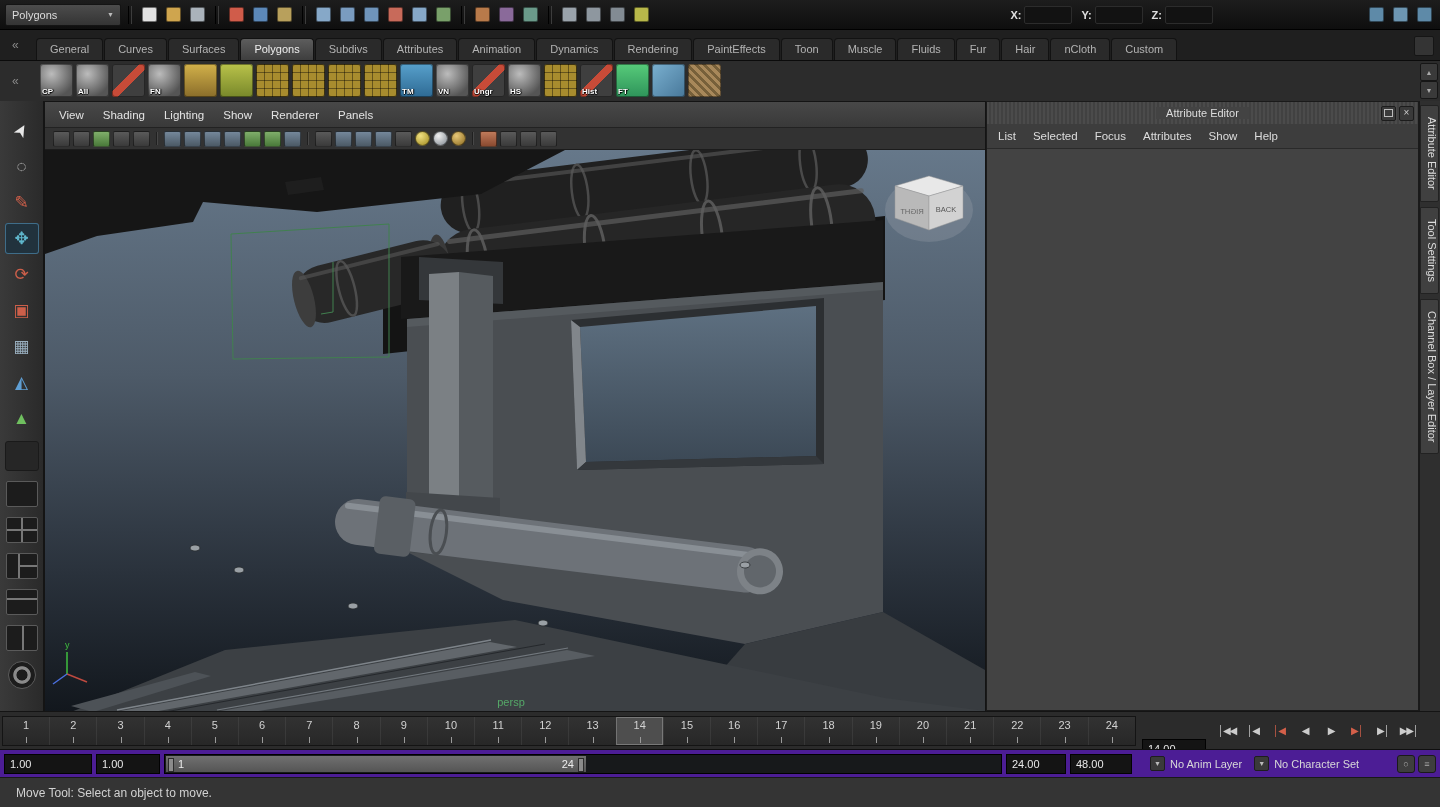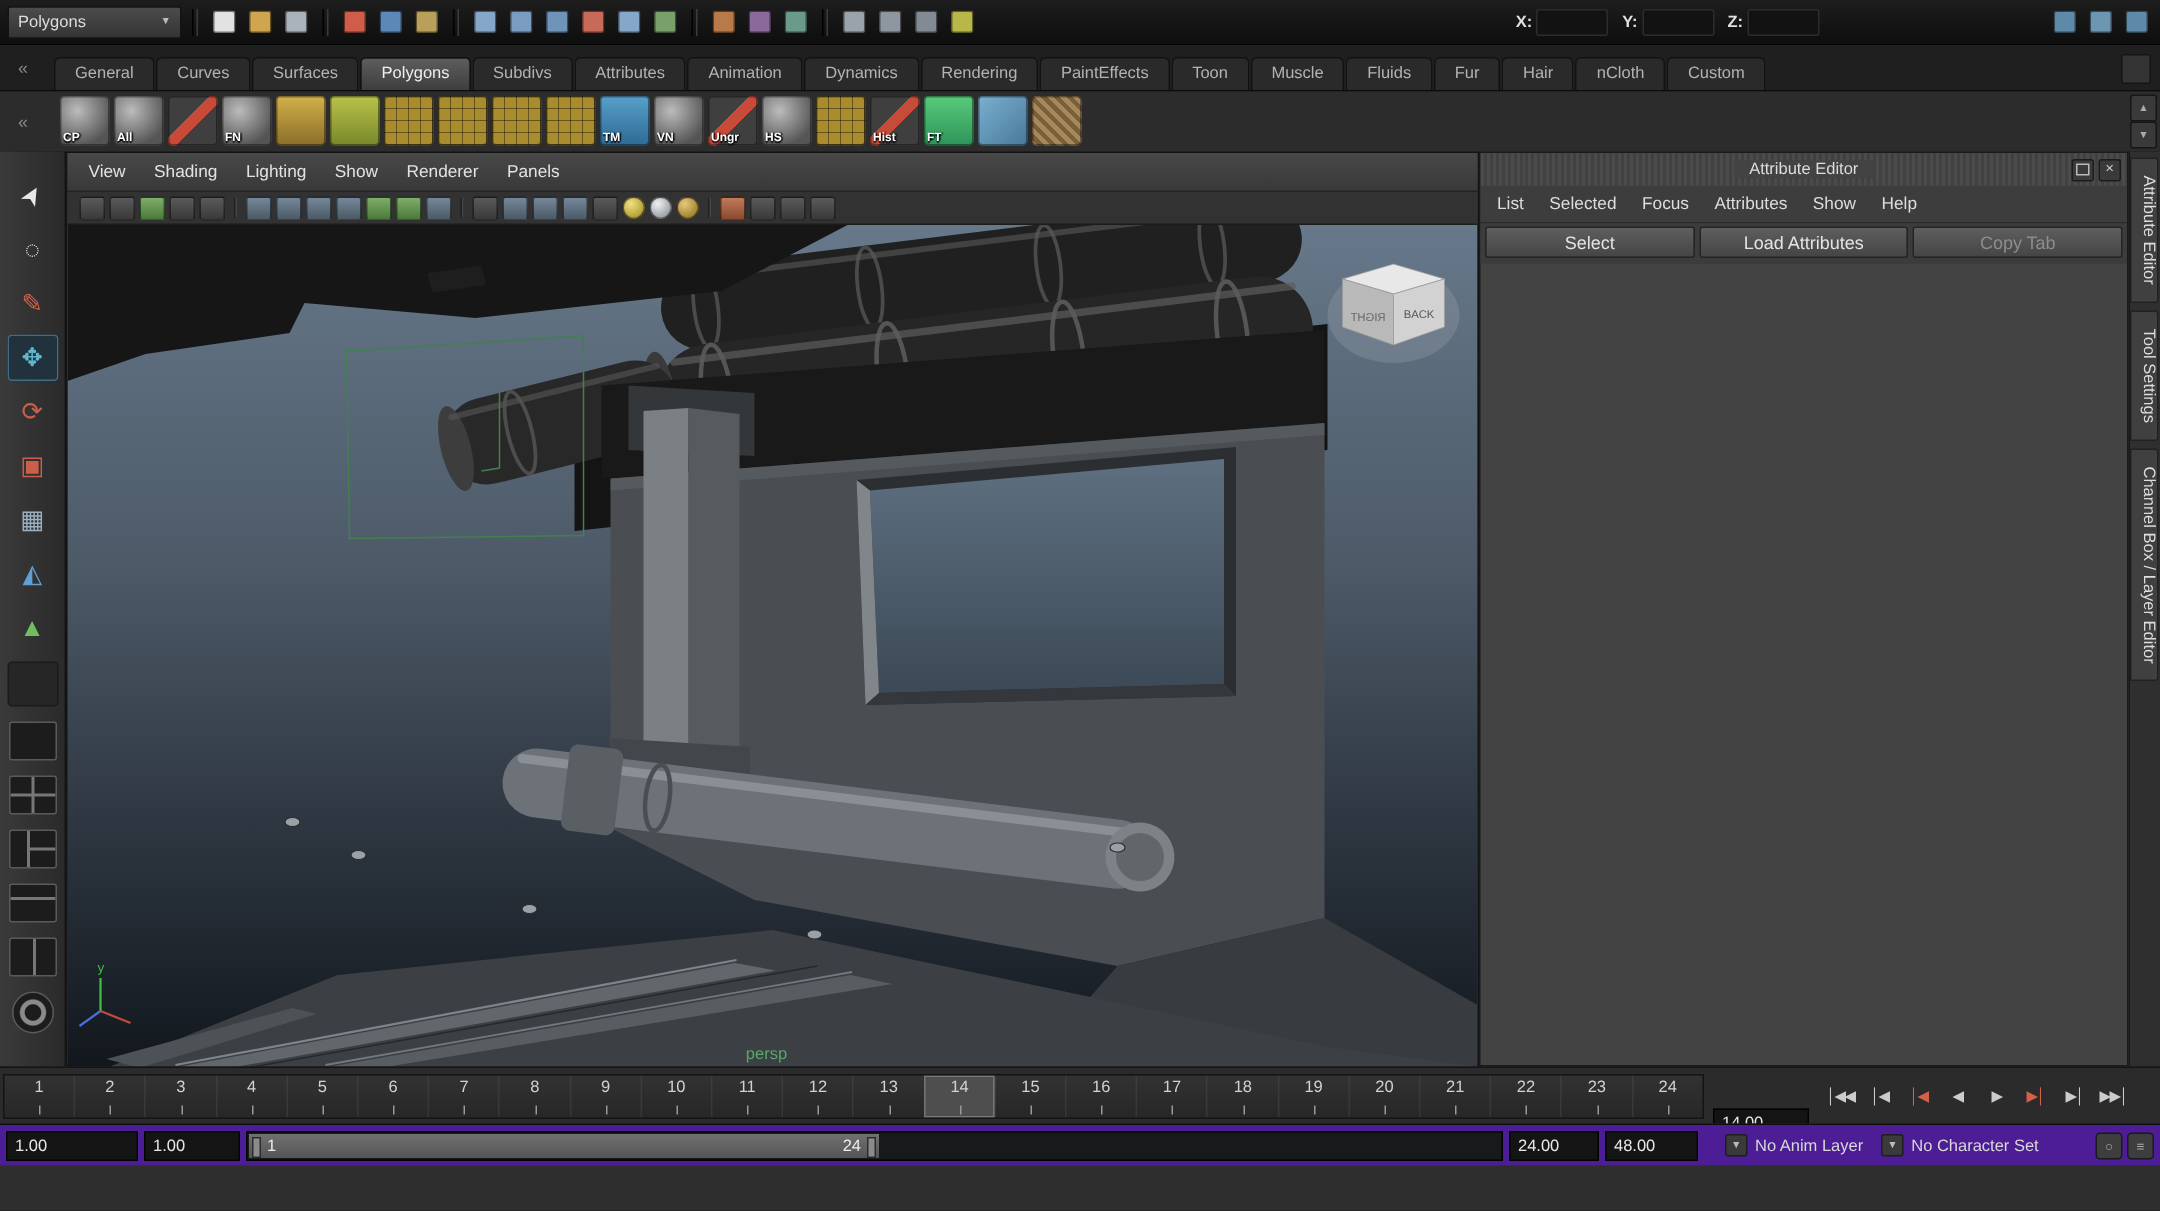--- a/index.html
+++ b/index.html
@@ -539,25 +539,20 @@
       </span>
     </div>
     <div id="attr-menus">
       <span>List</span>
       <span>Selected</span>
       <span>Focus</span>
       <span>Attributes</span>
       <span>Show</span>
       <span>Help</span>
     </div>
-    <div id="attr-buttons">
-      <div class="abtn">Select</div>
-      <div class="abtn">Load Attributes</div>
-      <div class="abtn disabled">Copy Tab</div>
-    </div>
   </div>
 
   <div id="side-tabs">
     <div class="vtab">Attribute Editor</div>
     <div class="vtab">Tool Settings</div>
     <div class="vtab">Channel Box / Layer Editor</div>
   </div>
 
   <div id="timeline">
     <div id="ruler">
@@ -671,14 +666,17 @@
     <div class="rdrop">
       <span class="arrow">▼</span>
       <span>No Character Set</span>
     </div>
     <div style="margin-left:auto;display:flex;gap:3px;">
       <div class="rico">○</div>
       <div class="rico">≡</div>
     </div>
   </div>
 
+  <div id="helpline">
+    <span>Move Tool: Select an object to move.</span>
+  </div>
 
 </div>
 
 </body></html>

